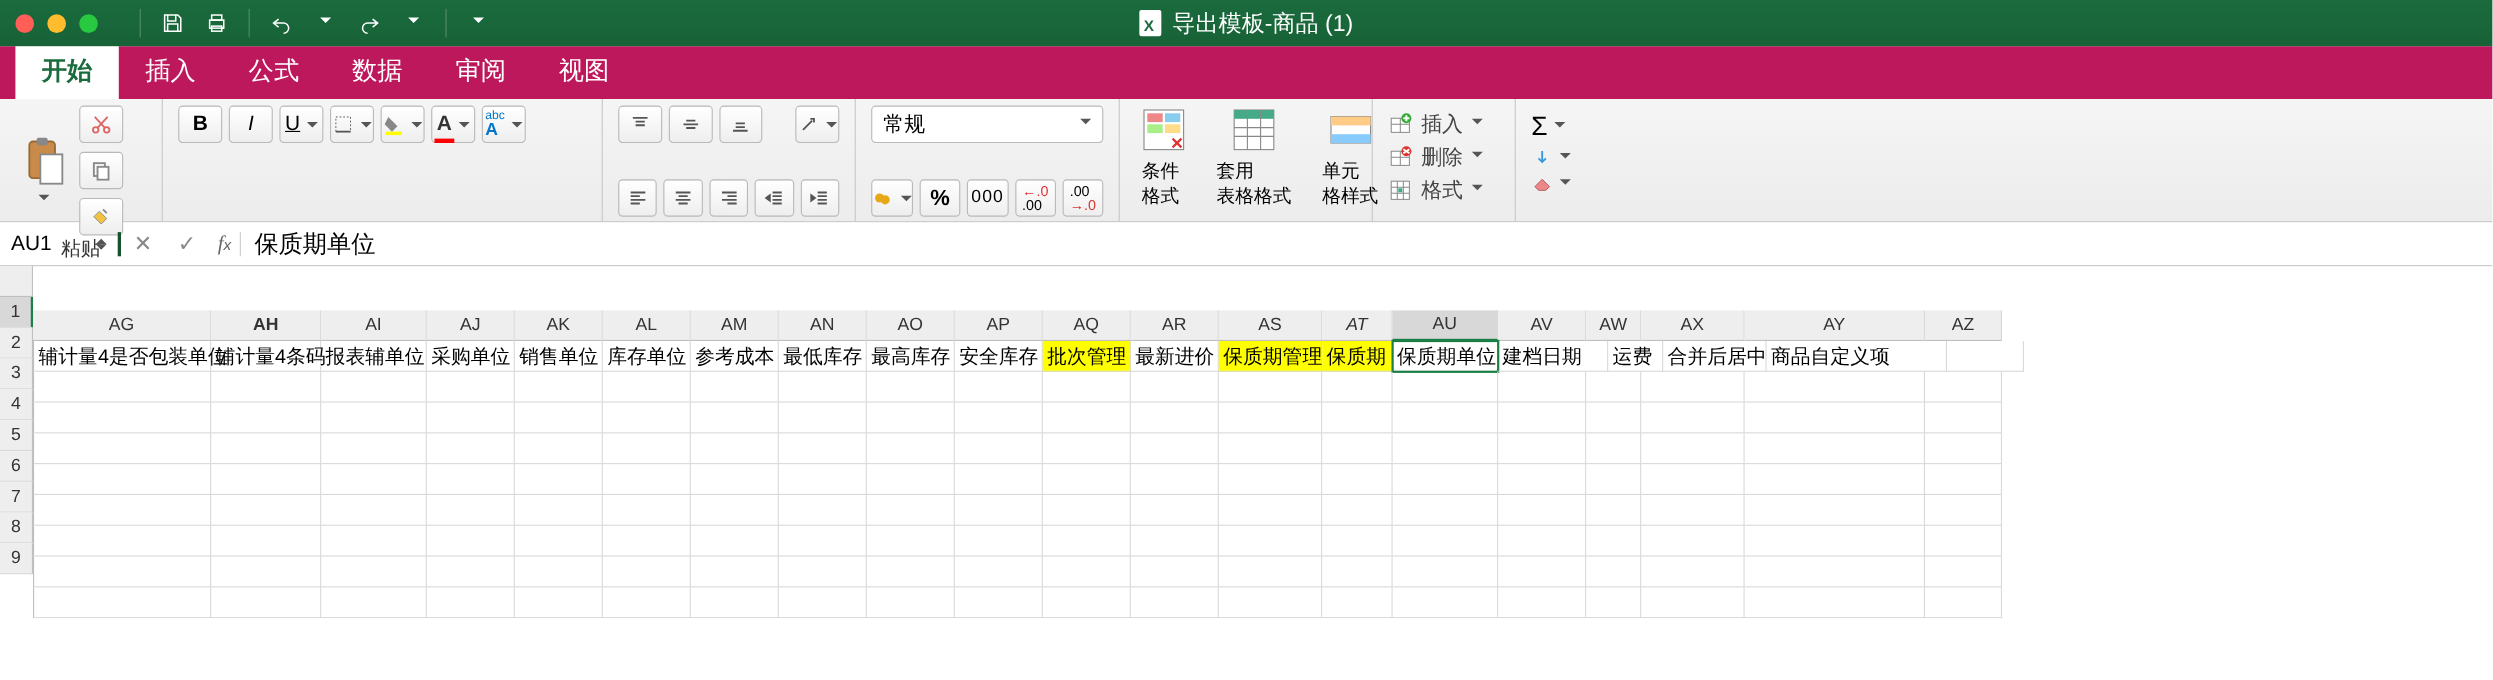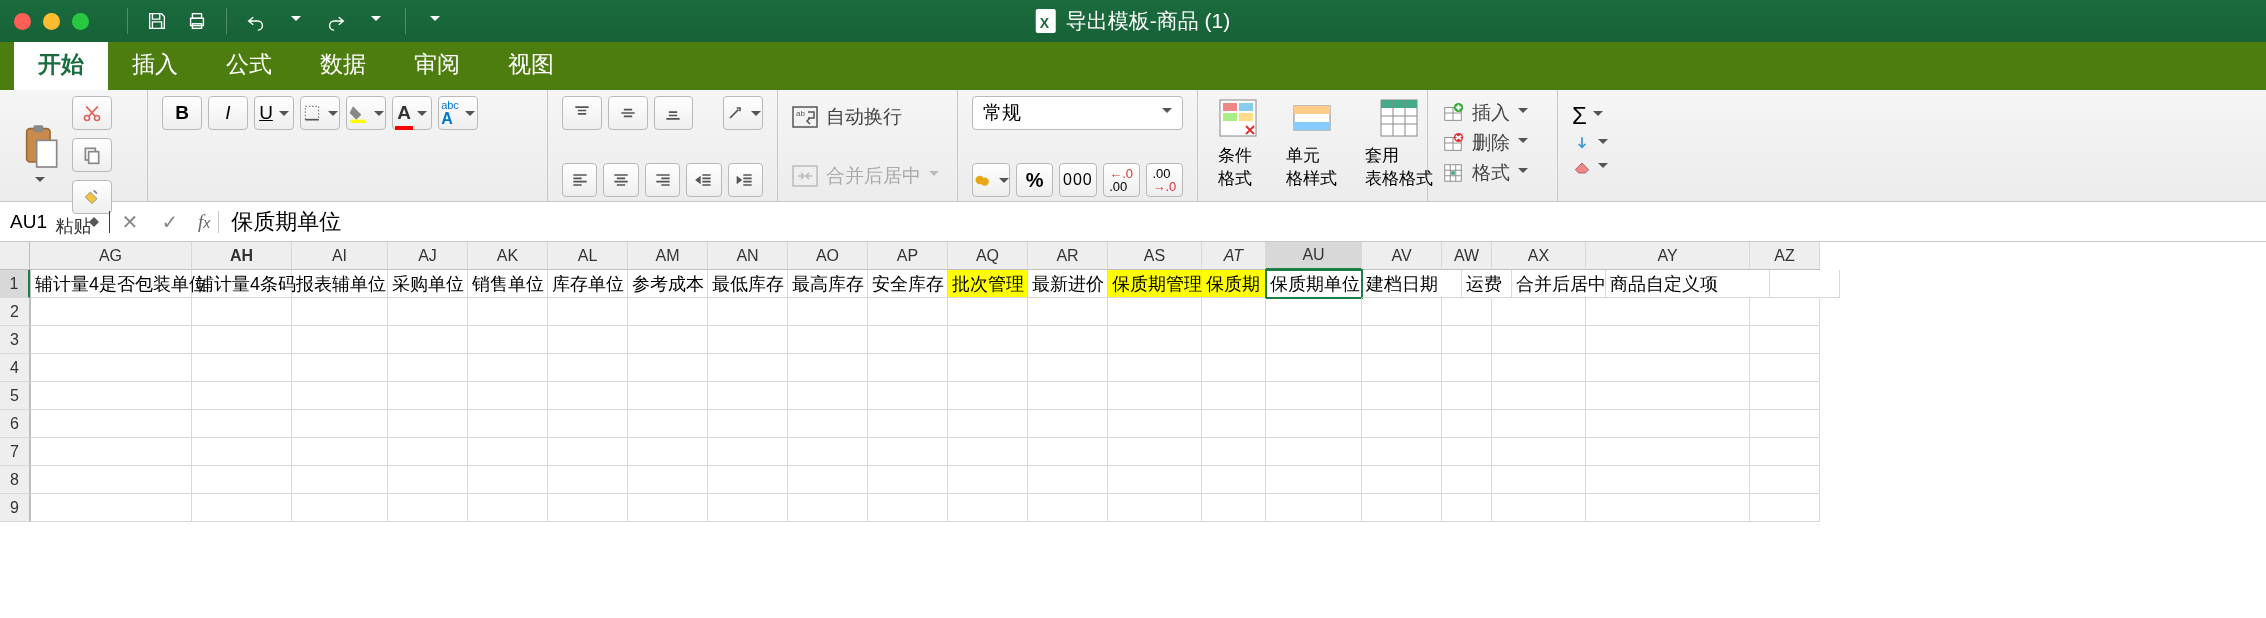--- a/index.html
+++ b/index.html
@@ -15,21 +15,21 @@
   .qat-btn { width:34px; height:30px; display:flex; align-items:center; justify-content:center; color:#fff; }
   .qat-btn svg { width:22px; height:22px; stroke:#fff; fill:none; stroke-width:1.5; }
   .title-center { position:absolute; left:50%; transform:translateX(-50%); display:flex; align-items:center; gap:10px; font-size:21px; }
   .doc-icon { width:20px; height:24px; background:#fff; border-radius:2px; position:relative; }
   .doc-icon::after { content:"X"; color:#1a6b3e; font-size:14px; font-weight:bold; position:absolute; bottom:2px; left:4px; }
   .search-box { margin-left:auto; margin-right:14px; display:flex; align-items:center; gap:8px; background:rgba(0,0,0,.2); border-radius:6px; padding:6px 12px; width:220px; color:#cfe3d4; }
   .search-box input { background:transparent; border:none; outline:none; color:#cfe3d4; font-size:18px; flex:1; }
   .search-box input::placeholder { color:#cfe3d4aa; }
 
   
-  .tabstrip { height:48px; background:#4d7c0f; display:flex; align-items:flex-end; padding-left:14px; }
+  .tabstrip { height:48px; background:#be185d; display:flex; align-items:flex-end; padding-left:14px; }
   .tab { padding:12px 24px 10px; color:#fff; font-size:23px; cursor:pointer; }
   .tab.active { background:#fff; color:#1a6b3e; font-weight:600; border-radius:2px 2px 0 0; }
 
   
   .ribbon { height:112px; background:linear-gradient(#f5f5f5,#ececec); border-bottom:1px solid #c8c8c8; display:flex; }
   .group { border-right:1px solid #c8c8c8; padding:6px 14px 4px; display:flex; flex-direction:column; justify-content:space-between; }
   .grow { display:flex; align-items:center; gap:6px; }
   .gcol { display:flex; flex-direction:column; gap:8px; }
   .glabel { font-size:18px; text-align:center; color:#333; }
   .big-btn { display:flex; flex-direction:column; align-items:center; gap:6px; padding:2px 6px; }
@@ -41,35 +41,35 @@
   .select .caret { margin-left:auto; }
   .caret { width:0;height:0;border:5px solid transparent;border-top-color:#555; }
   .icon-label { display:flex; align-items:center; gap:8px; font-size:19px; color:#444; }
   .disabled { color:#aaa; }
   .vstack3 { display:flex; flex-direction:column; gap:4px; }
   .hstack { display:flex; gap:6px; align-items:center; }
   .mini { font-size:17px; }
 
   
   .formula-bar { height:40px; border-bottom:1px solid #c8c8c8; display:flex; align-items:center; }
-  .name-box { width:110px; border-right:1px solid #14532d; padding:0 10px; display:flex; align-items:center; justify-content:space-between; }
+  .name-box { width:110px; border-right:3px solid #14532d; padding:0 10px; display:flex; align-items:center; justify-content:space-between; }
   .name-box .stepper { display:flex; flex-direction:column; gap:0; }
   .name-box .stepper span { width:0;height:0;border:5px solid transparent; }
   .name-box .stepper .up{border-bottom-color:#555;} .name-box .stepper .dn{border-top-color:#555;}
   .fbar-btn { width:40px; display:flex; align-items:center; justify-content:center; color:#888; font-size:20px; }
   .fx { font-style:italic; font-family:"Times New Roman",serif; color:#666; padding:0 8px; border-right:1px solid #c8c8c8; }
   .formula-input { flex:1; padding:0 12px; font-size:22px; border:none; outline:none; }
 
   
   .grid-wrap { display:flex; }
   .row-hdr-col { display:flex; flex-direction:column; }
   .corner { width:30px; height:28px; background:#eee; border-right:1px solid #bfbfbf; border-bottom:1px solid #bfbfbf; }
   .row-hdr { width:30px; height:28px; background:#eee; border-right:1px solid #bfbfbf; border-bottom:1px solid #d9d9d9; display:flex; align-items:center; justify-content:center; font-size:16px; color:#333; }
   .row-hdr.sel { background:#d8d8d8; border-right:2px solid #1a7f45; }
-  .grid-body { flex:1; overflow:hidden; }
+  .grid-body { flex:1; overflow:hidden;margin-top:40px; }
   .col-hdrs { display:flex; height:28px; }
   .col-hdr { background:#eee; border-right:1px solid #d9d9d9; border-bottom:1px solid #bfbfbf; display:flex; align-items:center; justify-content:center; font-size:16px; color:#333; }
   .col-hdr.sel { background:#d8d8d8; border-bottom:2px solid #1a7f45; }
   .cells-row { display:flex; height:28px; }
   .cell { border-right:1px solid #d9d9d9; border-bottom:1px solid #d9d9d9; display:flex; align-items:center; padding:0 4px; font-size:18px; white-space:nowrap; overflow:visible; }
   .cell.hl { background:#ffff00; }
   .cell.selected { outline:2px solid #1a7f45; outline-offset:-1px; background:#fff; }
   .left-border { border-left:1px solid #bfbfbf; }
 </style>
 </head>
@@ -249,38 +249,20 @@
         </div>
       <div class="rbtn small">
           <svg viewBox="0 0 24 24" stroke="#555" stroke-width="2" fill="#555">
             <path d="M10 6h10M10 10h10M10 14h10M10 18h10" fill="none"></path>
             <path d="M3 9l4 3-4 3z"></path>
           </svg>
         </div>
     </div>
   </div>
 
-  <div class="group" style="width:180px">
-    <div class="icon-label" style="margin-top:8px">
-      <svg width="26" height="22" viewBox="0 0 26 22" stroke="#555" fill="none" stroke-width="1.5">
-          <rect x="1" y="1" width="24" height="20"></rect>
-          <path d="M16 6h6v6h-6M18 12l-3 3 3 3" fill="none"></path>
-          <text x="4" y="10" font-size="8" fill="#555" stroke="none">ab</text>
-        </svg>
-      <span>自动换行</span>
-    </div>
-    <div class="icon-label disabled" style="margin-bottom:8px">
-      <svg width="26" height="22" viewBox="0 0 26 22" stroke="#bbb" fill="none" stroke-width="1.5">
-          <rect x="1" y="1" width="24" height="20"></rect>
-          <path d="M6 11h5M20 11h-5M9 8l3 3-3 3M17 8l-3 3 3 3"></path>
-        </svg>
-      <span>合并后居中</span>
-      <span class="caret" style="border-top-color:#bbb"></span>
-    </div>
-  </div>
 
   <div class="group" style="width:240px">
     <div class="grow">
       <div class="select" style="width:218px">
           <span>常规</span>
           <span class="caret"></span>
         </div>
     </div>
     <div class="grow">
       <div class="rbtn small dd-caret">
@@ -312,35 +294,35 @@
             <rect x="5" y="5" width="14" height="8" fill="#e88"></rect>
             <rect x="21" y="5" width="14" height="8" fill="#8ce"></rect>
             <rect x="5" y="15" width="14" height="8" fill="#ae8"></rect>
             <rect x="21" y="15" width="14" height="8" fill="#fd8"></rect>
             <path d="M28 28l8 8M36 28l-8 8" stroke="#d33" stroke-width="2"></path>
           </svg>
         <span class="mini">条件格式</span>
       </div>
       <div class="big-btn">
         <svg width="40" height="40" viewBox="0 0 40 40">
+            <rect x="2" y="2" width="36" height="36" fill="#fff" stroke="#888"></rect>
+            <rect x="2" y="2" width="36" height="8" fill="#4a8"></rect>
+            <path d="M2 18h36M2 26h36M14 2v36M26 2v36" stroke="#888"></path>
+          </svg>
+        <span class="mini" style="white-space:pre">套用
+表格格式</span>
+      </div>
+      <div class="big-btn">
+        <svg width="40" height="40" viewBox="0 0 40 40">
             <rect x="2" y="8" width="36" height="24" fill="#fff" stroke="#888"></rect>
             <rect x="2" y="8" width="36" height="8" fill="#fc8"></rect>
             <rect x="2" y="24" width="36" height="8" fill="#8cf"></rect>
           </svg>
         <span class="mini" style="white-space:pre">单元
 格样式</span>
-      </div>
-      <div class="big-btn">
-        <svg width="40" height="40" viewBox="0 0 40 40">
-            <rect x="2" y="2" width="36" height="36" fill="#fff" stroke="#888"></rect>
-            <rect x="2" y="2" width="36" height="8" fill="#4a8"></rect>
-            <path d="M2 18h36M2 26h36M14 2v36M26 2v36" stroke="#888"></path>
-          </svg>
-        <span class="mini" style="white-space:pre">套用
-表格格式</span>
       </div>
     </div>
   </div>
 
   <div class="group" style="width:130px">
     <div class="vstack3" style="margin-top:4px">
       <div class="icon-label">
           <svg width="22" height="22" viewBox="0 0 24 24">
             <rect x="3" y="6" width="18" height="14" fill="#fff" stroke="#888"></rect>
             <path d="M3 12h18M12 6v14" stroke="#888"></path>

